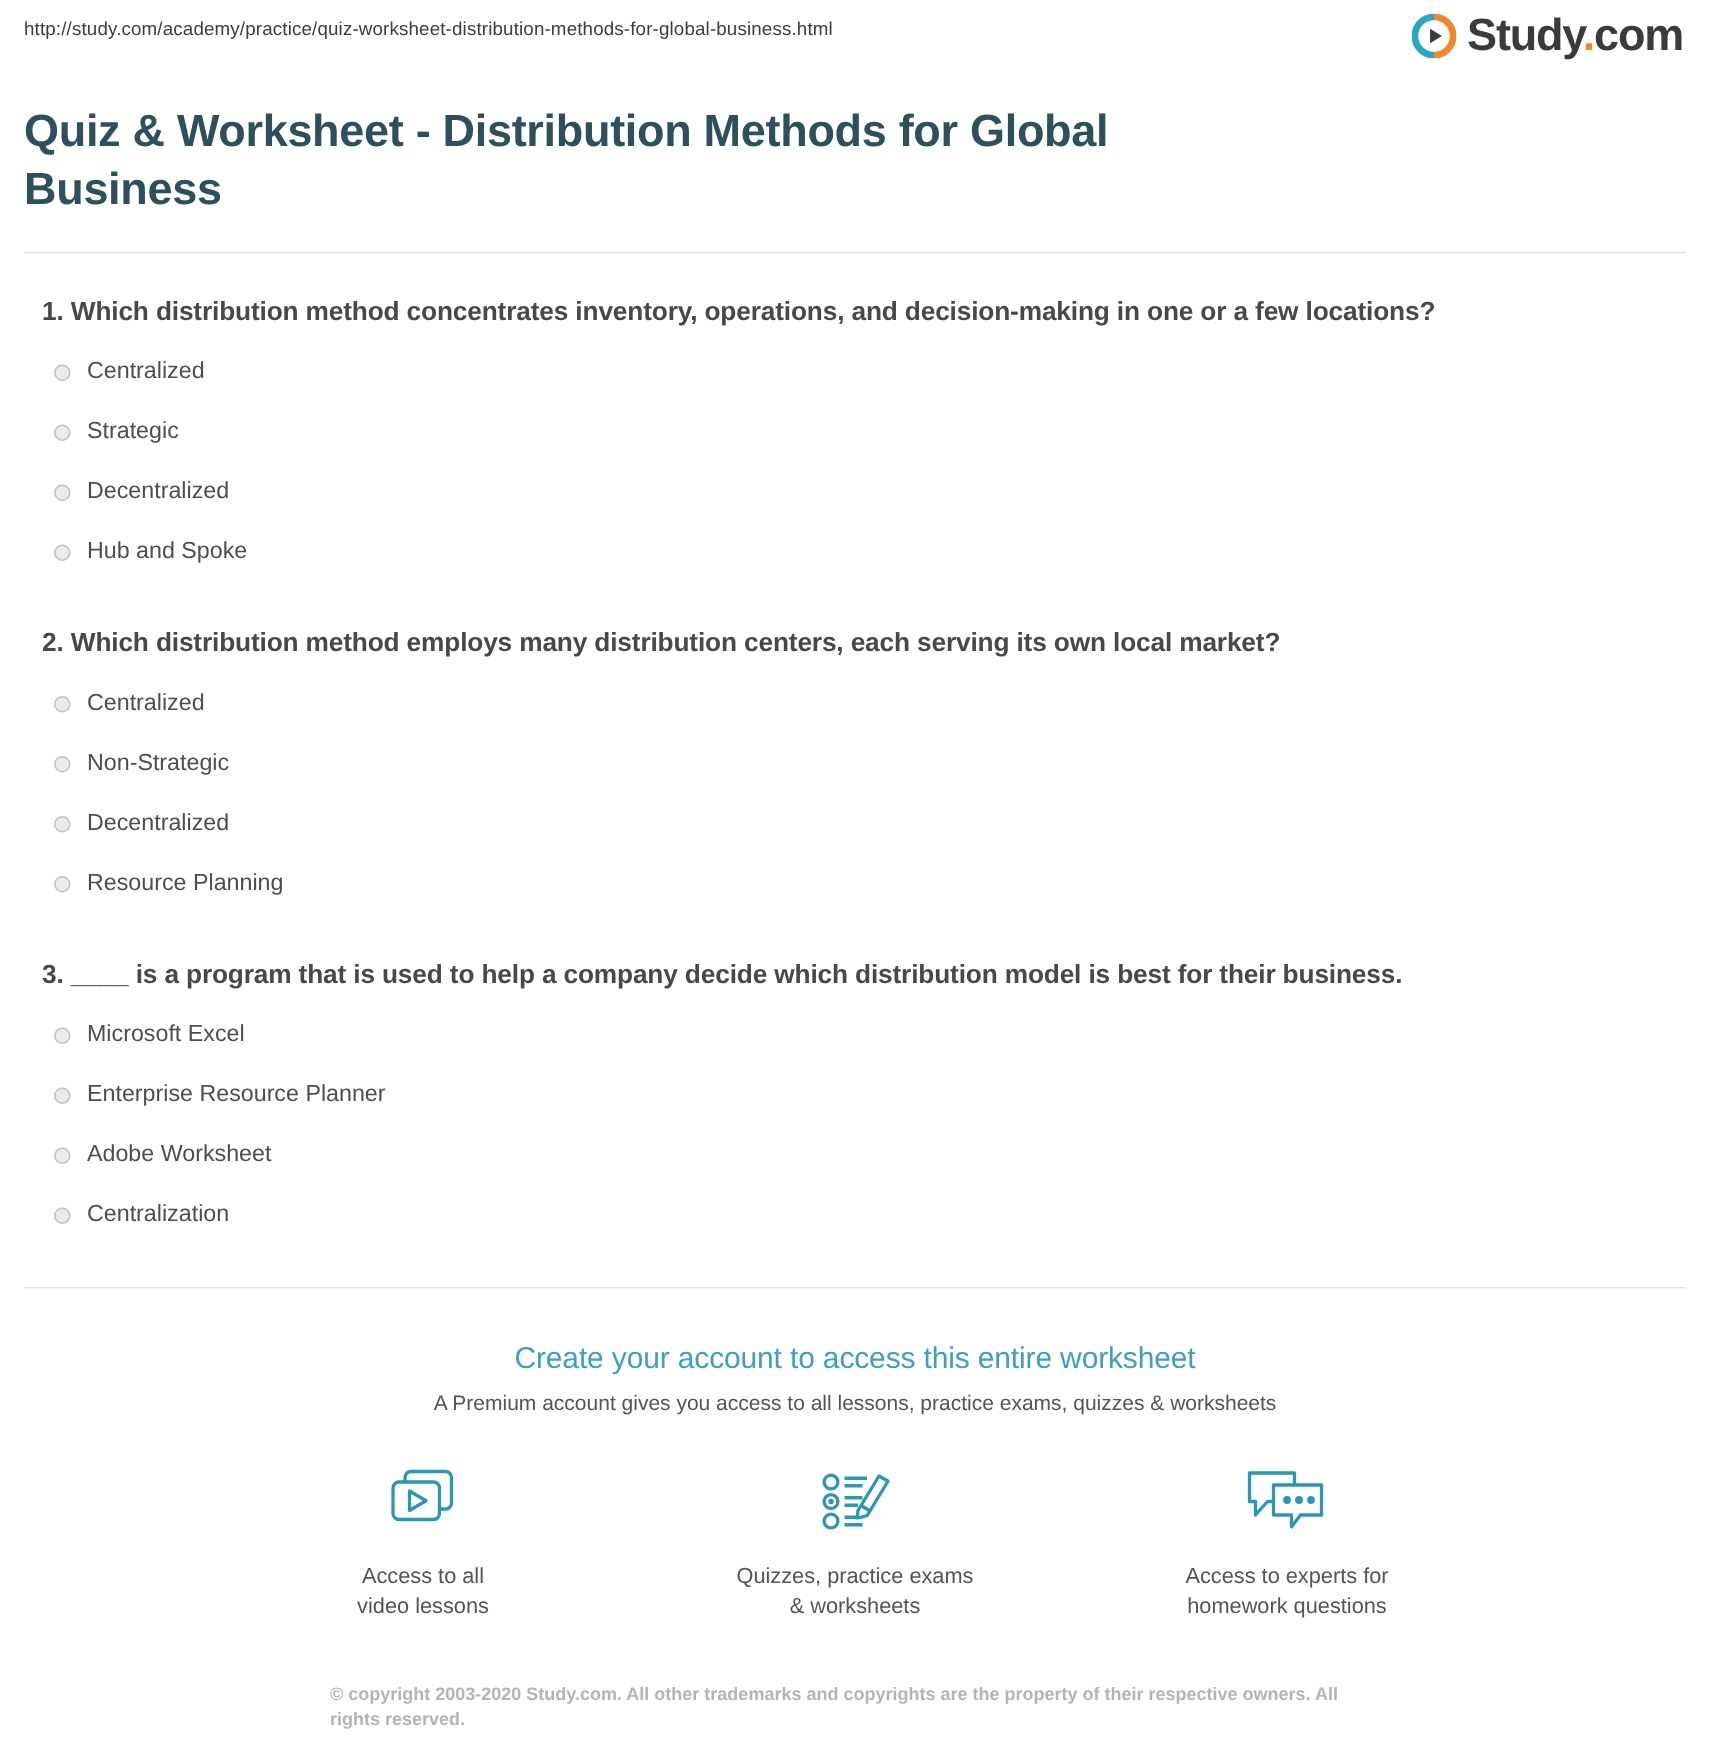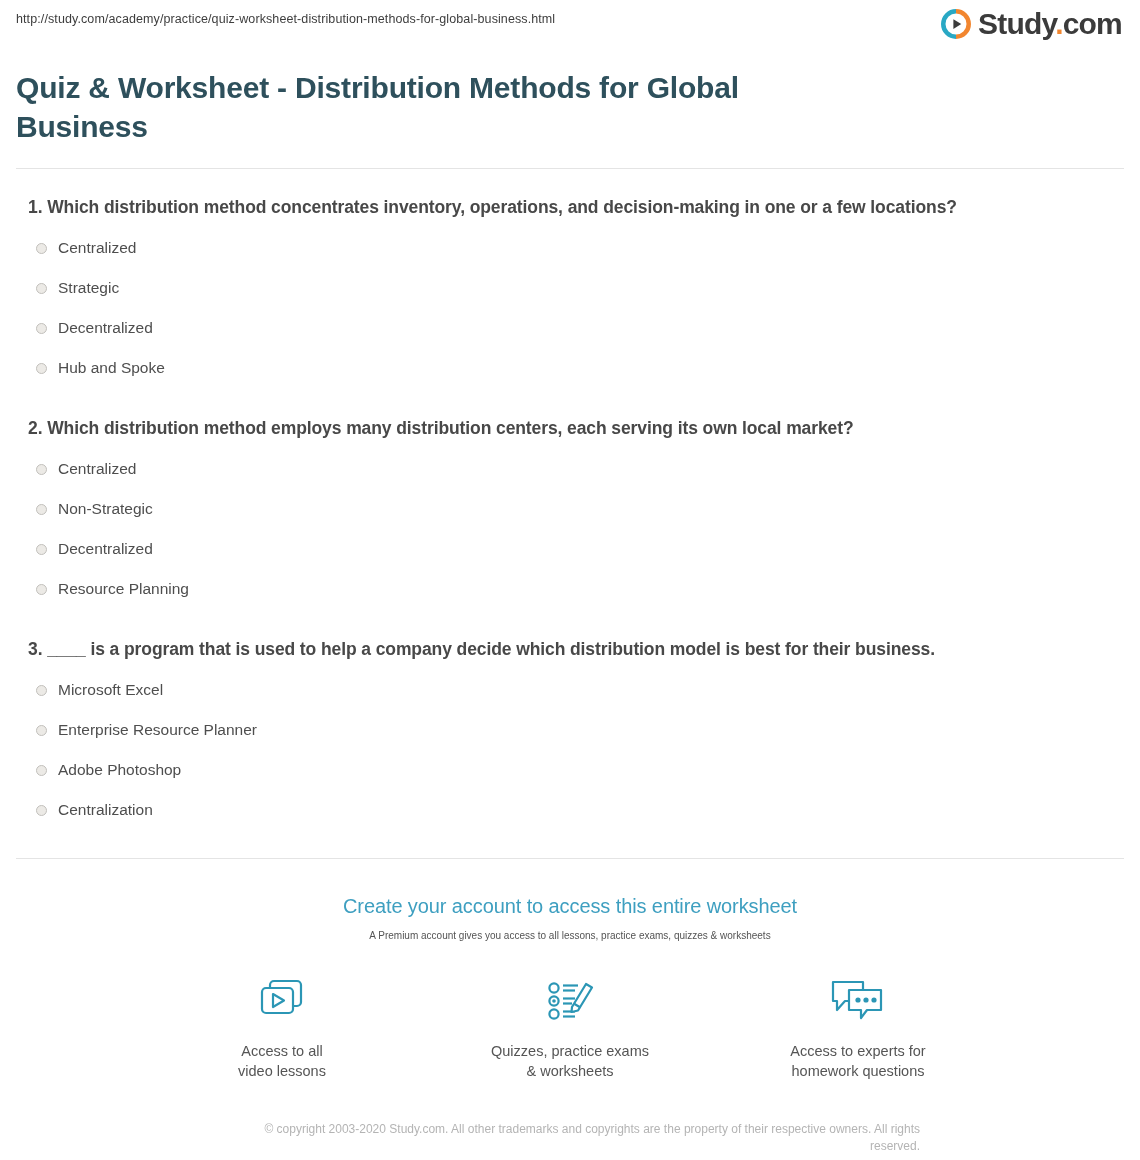--- a/index.html
+++ b/index.html
@@ -113,21 +113,21 @@
   .cta-link {
     display: inline-block;
     font-size: 20px;
     color: #3e9fc0;
     line-height: 26px;
     text-decoration: none;
     letter-spacing: -0.1px;
   }
   .cta-sub {
     margin-top: 7px;
-    font-size: 10px;
+    font-size: 14px;
     color: #545454;
     line-height: 19px;
   }
 
   
   .features {
     display: flex;
     justify-content: center;
     align-items: flex-start;
     gap: 108px;
@@ -139,24 +139,25 @@
     margin-top: 14px;
     font-size: 14.5px;
     color: #555555;
     line-height: 20px;
   }
 
   
   .copyright {
     margin: 40px auto 0 auto;
     width: 700px;
-    text-align: right;
+    text-align: left;
     font-size: 12px;
     line-height: 17px;
     color: #b4b4b4;
+    font-weight: bold;
   }
 </style>
 </head>
 <body>
 
 <div class="page">
 
   <div class="header">
     <div class="url">http://study.com/academy/practice/quiz-worksheet-distribution-methods-for-global-business.html</div>
     <div class="logo">
@@ -225,21 +226,21 @@
         <li class="option">
           <span class="radio"></span>
           <span class="option-label">Microsoft Excel</span>
         </li>
         <li class="option">
           <span class="radio"></span>
           <span class="option-label">Enterprise Resource Planner</span>
         </li>
         <li class="option">
           <span class="radio"></span>
-          <span class="option-label">Adobe Photoshop</span>
+          <span class="option-label">Adobe Worksheet</span>
         </li>
         <li class="option">
           <span class="radio"></span>
           <span class="option-label">Centralization</span>
         </li>
       </ul>
     </div>
 
   </div>
 

